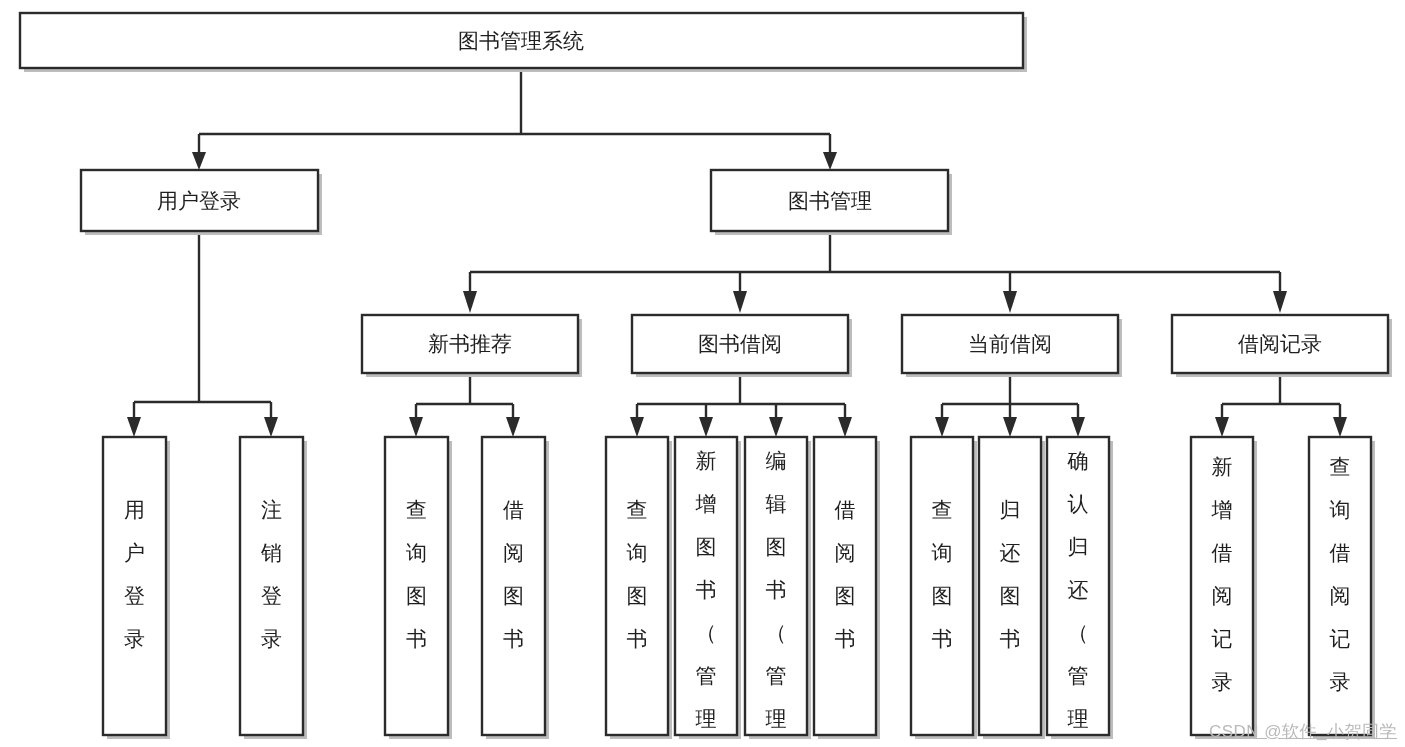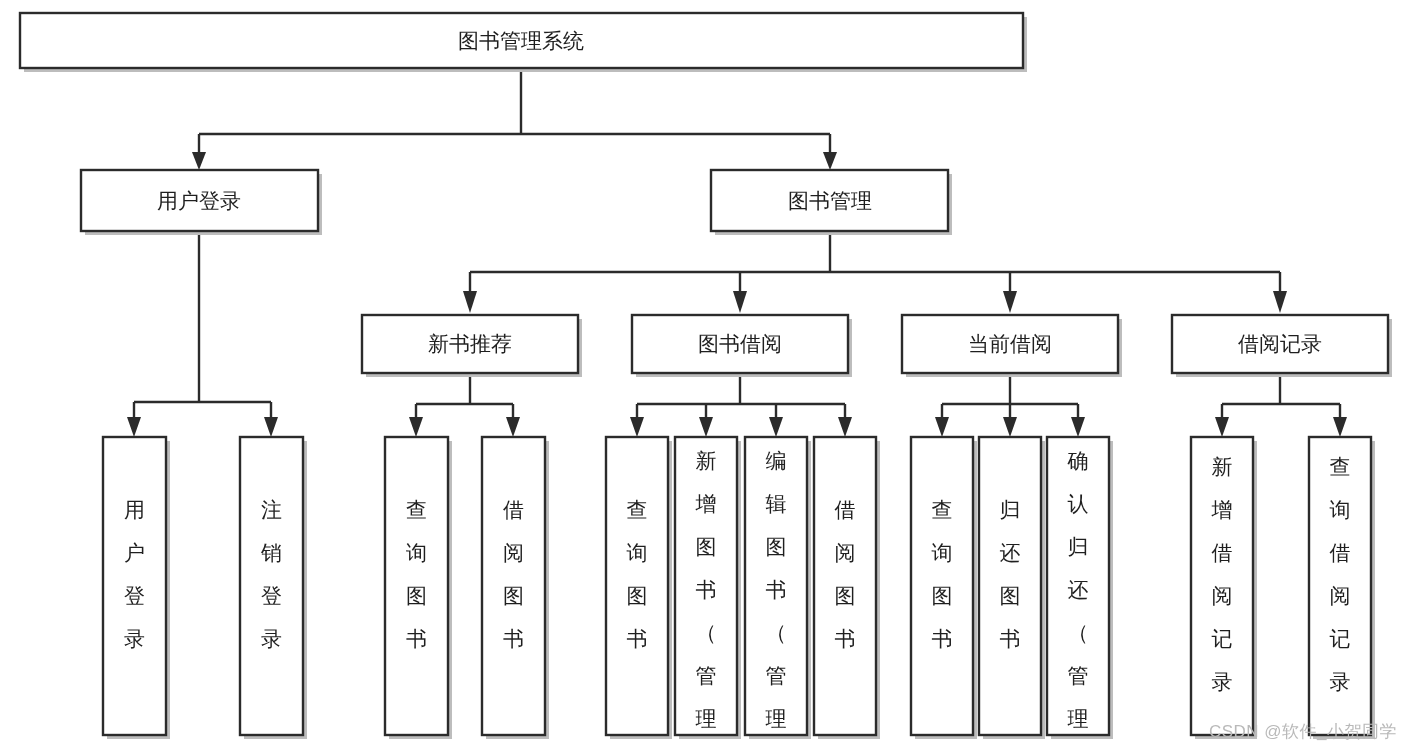--- a/index.html
+++ b/index.html
@@ -61,20 +61,21 @@
   .watermark {
     position: absolute;
     right: 8px;
     bottom: 4px;
     font-family: "Liberation Sans", "DejaVu Sans", sans-serif;
     font-size: 17px;
     color: #b9b9b9;
     letter-spacing: 0.5px;
     white-space: nowrap;
     user-select: none;
+    text-decoration: underline;
   }
 </style>
 </head>
 <body>
 
 <div id="diagram-root">
 
   <svg class="diagram" viewBox="0 0 1405 747" xmlns="http://www.w3.org/2000/svg">
 
     <g>

